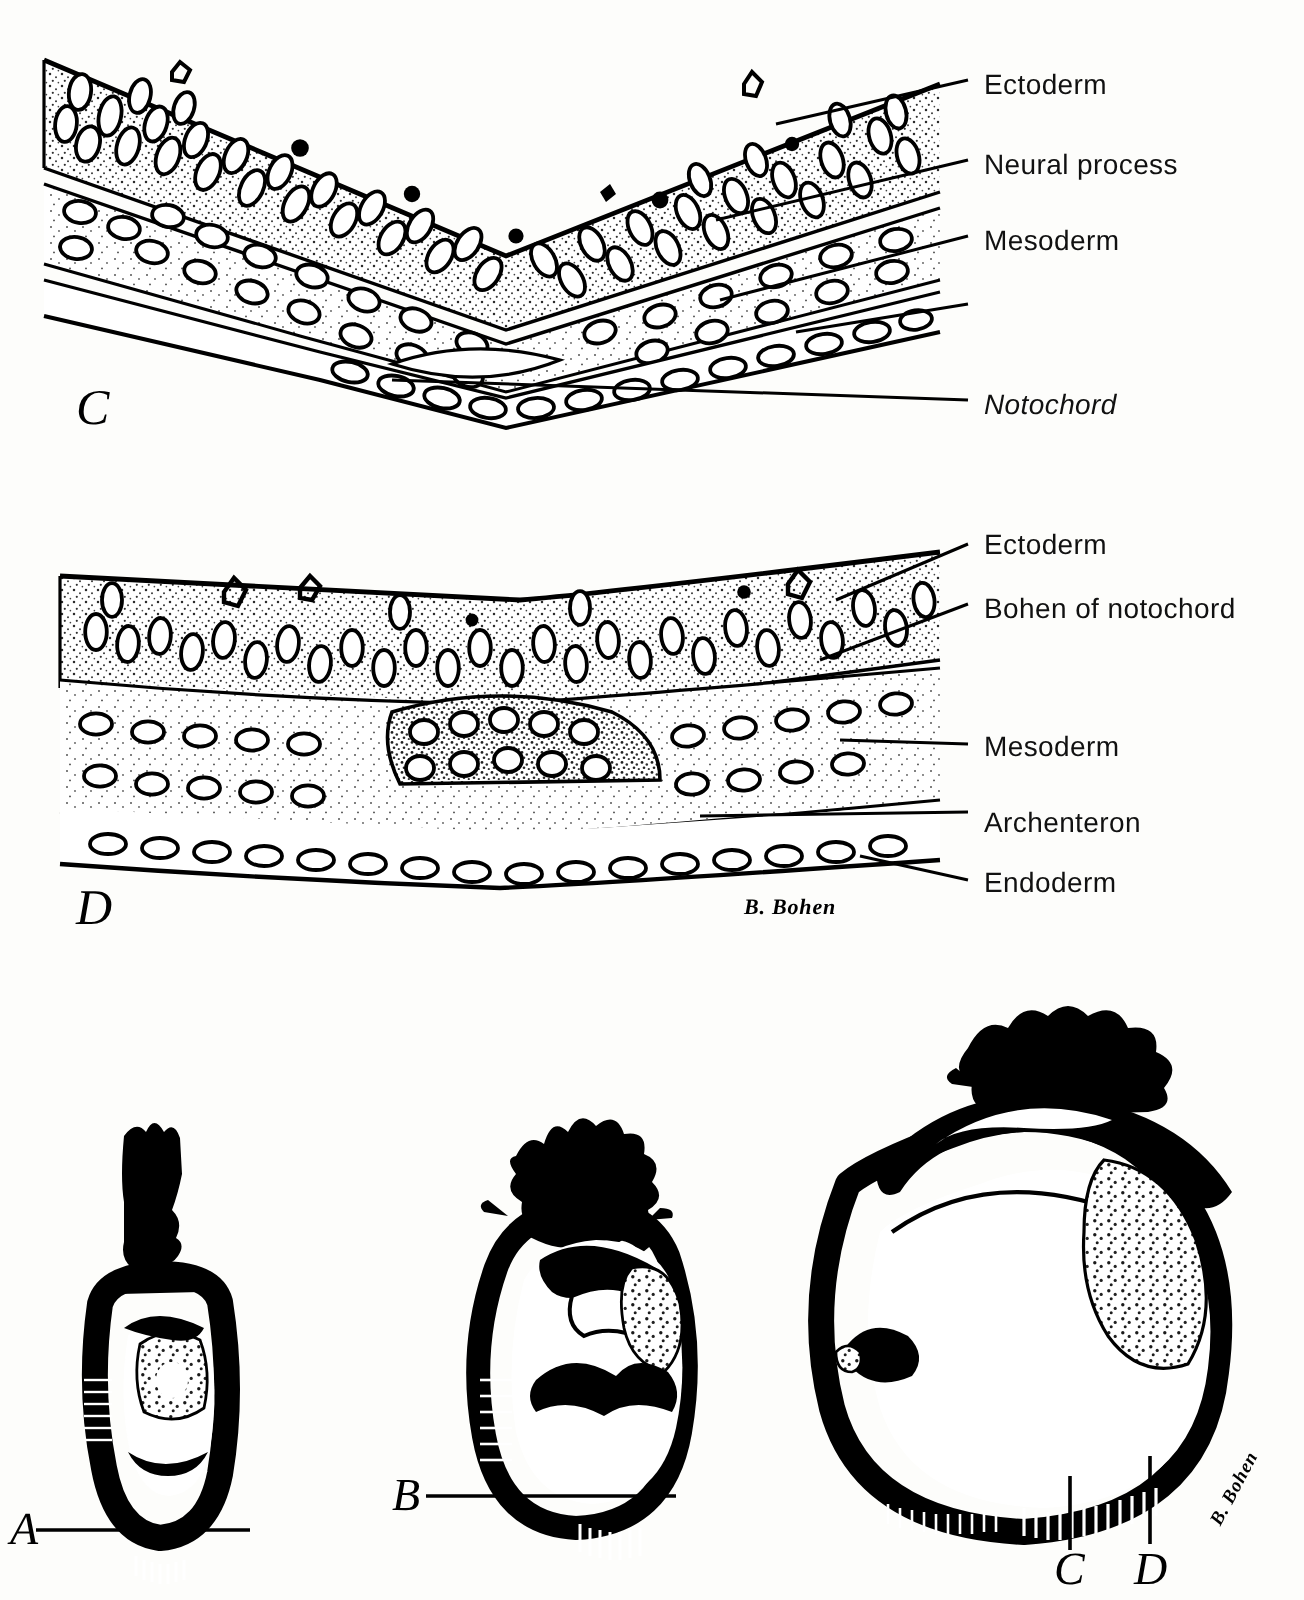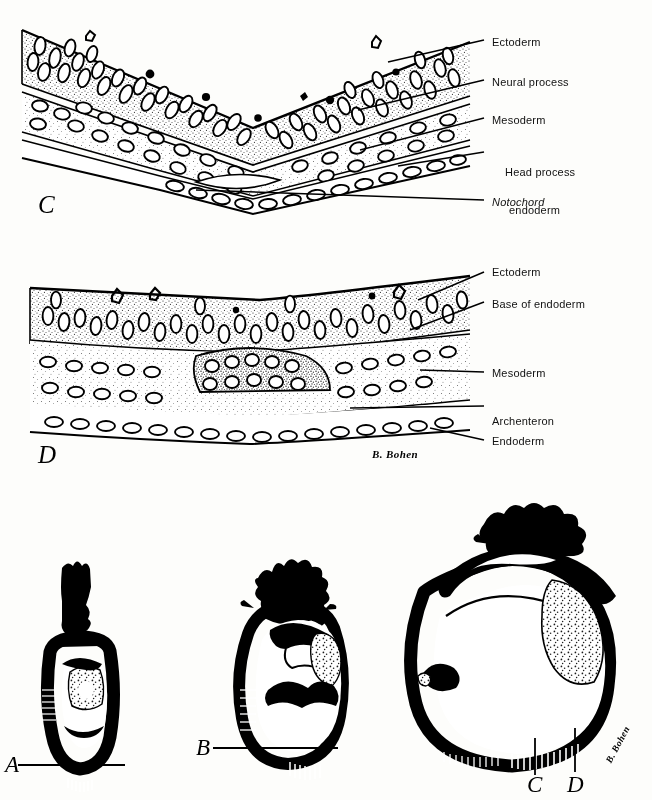--- a/index.html
+++ b/index.html
@@ -9,21 +9,21 @@
     font-family:"Liberation Sans", sans-serif;
     background:#fdfdfb;
     color:#000;
   }
   .plate{position:absolute;left:0;top:0;width:652px;height:800px;}
   svg.fig{position:absolute;left:0;top:0;width:652px;height:800px;}
 
   .lbl{
     position:absolute;
     font-family:"Liberation Sans", sans-serif;
-    font-size:11px;
+    font-size:14px;
     letter-spacing:.2px;
     color:#111;
     white-space:pre;
     line-height:18px;
   }
   .lbl.two{line-height:19px;}
   .lbl.two .ind{display:block;padding-left:17px;}
 
   .panel-letter{
     position:absolute;
@@ -499,30 +499,26 @@
       </g>
 
       <line x1="535" y1="738" x2="535" y2="775" stroke="#000" stroke-width="1.8"></line>
       <line x1="575" y1="728" x2="575" y2="772" stroke="#000" stroke-width="1.8"></line>
     </g>
   </svg>
 
   <div class="lbl" style="left:492px;top:33px;">Ectoderm</div>
   <div class="lbl" style="left:492px;top:73px;">Neural process</div>
   <div class="lbl" style="left:492px;top:111px;">Mesoderm</div>
-  <div class="lbl two" style="left:492px;top:144px;">
-    <span>Head process</span>
-    <span class="ind">endoderm</span>
-  </div>
   <div class="lbl" style="left:492px;top:193px;font-style:italic;">Notochord</div>
 
   <div class="lbl" style="left:492px;top:263px;">Ectoderm</div>
-  <div class="lbl" style="left:492px;top:295px;">Base of endoderm</div>
+  <div class="lbl" style="left:492px;top:295px;">Bohen of notochord</div>
   <div class="lbl" style="left:492px;top:364px;">Mesoderm</div>
-  <div class="lbl" style="left:492px;top:412px;">Archenteron</div>
+  <div class="lbl" style="left:492px;top:402px;">Archenteron</div>
   <div class="lbl" style="left:492px;top:432px;">Endoderm</div>
 
   <div class="panel-letter" style="left:38px;top:191px;">C</div>
   <div class="panel-letter" style="left:38px;top:441px;">D</div>
   <div class="panel-letter sm" style="left:5px;top:752px;">A</div>
   <div class="panel-letter sm" style="left:196px;top:735px;">B</div>
   <div class="panel-letter sm" style="left:527px;top:772px;">C</div>
   <div class="panel-letter sm" style="left:567px;top:772px;">D</div>
 
   <div class="sig" style="left:372px;top:448px;">B. Bohen</div>

